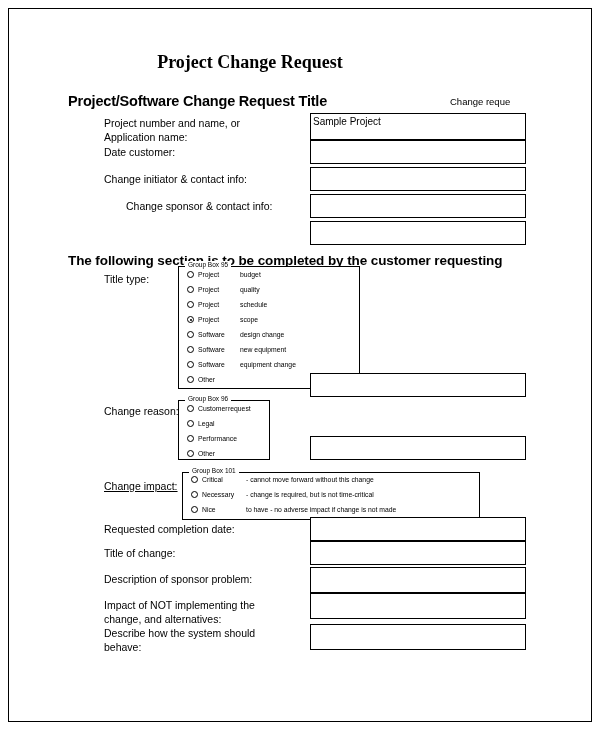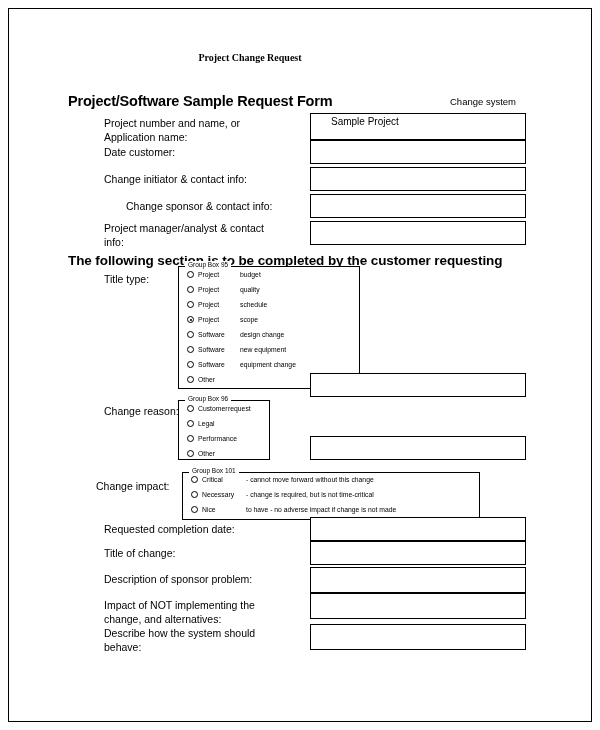--- a/index.html
+++ b/index.html
@@ -28,21 +28,21 @@
     box-sizing: border-box;
   }
   .doc-title {
     position: absolute;
     left: 0;
     top: 52px;
     width: 500px;
     text-align: center;
     font-family: "Liberation Serif", serif;
     font-weight: bold;
-    font-size: 10px;
+    font-size: 18px;
   }
   .form-heading {
     position: absolute;
     left: 68px;
     top: 93px;
     font-family: "Liberation Sans", sans-serif;
     font-weight: bold;
     font-size: 14.5px;
     letter-spacing: -0.2px;
   }
@@ -75,21 +75,21 @@
     line-height: 14px;
     color: #000;
   }
   .field-box {
     position: absolute;
     border: 1px solid #000;
     box-sizing: border-box;
     background: #fff;
     font-family: "Liberation Sans", sans-serif;
     font-size: 10px;
-    padding: 2px 20px;
+    padding: 2px 2px;
     color: #000;
   }
   .group-box {
     position: absolute;
     border: 1px solid #000;
     box-sizing: border-box;
     background: #fff;
   }
   .group-legend {
     position: absolute;
@@ -142,30 +142,28 @@
   }
 </style>
 </head>
 <body>
 
 <div class="page">
   <div class="doc-border"></div>
 
   <div class="doc-title">Project Change Request</div>
 
-  <div class="form-heading">Project/Software Sample Request Form</div>
-  <div class="form-heading-right">Change system</div>
+  <div class="form-heading">Project/Software Change Request Title</div>
+  <div class="form-heading-right">Change reque</div>
 
   <div class="label" style="left:104px; top:116px; width:200px; white-space:pre-line;">Project number and name, or
 Application name:</div>
   <div class="label" style="left:104px; top:145px; width:200px;">Date customer:</div>
   <div class="label" style="left:104px; top:172px; width:220px;">Change initiator &amp; contact info:</div>
   <div class="label" style="left:104px; top:199px; width:220px;margin-left:22px;">Change sponsor &amp; contact info:</div>
-  <div class="label" style="left:104px; top:221px; width:205px; white-space:pre-line;">Project manager/analyst &amp; contact
-info:</div>
 
   <div class="field-box" style="left:310px; top:113px; width:216px; height:27px;">Sample Project</div>
   <div class="field-box" style="left:310px; top:140px; width:216px; height:24px;"></div>
   <div class="field-box" style="left:310px; top:167px; width:216px; height:24px;"></div>
   <div class="field-box" style="left:310px; top:194px; width:216px; height:24px;"></div>
   <div class="field-box" style="left:310px; top:221px; width:216px; height:24px;"></div>
 
   <div class="section-heading">The following section is to be completed by the customer requesting</div>
 
   <div class="label" style="left:104px; top:272px;">Title type:</div>
@@ -235,21 +233,21 @@
       <span class="radio-b"></span>
     </div>
     <div class="radio-row" style="top:49px;">
       <span class="radio-dot"></span>
       <span class="radio-a" style="min-width:30px;">Other</span>
       <span class="radio-b"></span>
     </div>
   </div>
   <div class="field-box" style="left:310px; top:436px; width:216px; height:24px;"></div>
 
-  <div class="label" style="left:96px; top:479px;">Change impact:</div>
+  <div class="label" style="left:104px; top:479px;text-decoration:underline;">Change impact:</div>
   <div class="group-box" style="left:182px; top:472px; width:298px; height:48px;">
     <span class="group-legend">Group       Box 101</span>
 
     <div class="radio-row" style="top:3px;">
       <span class="radio-dot"></span>
       <span class="radio-a" style="min-width:44px;">Critical</span>
       <span class="radio-b">- cannot move forward without this change</span>
     </div>
     <div class="radio-row" style="top:18px;">
       <span class="radio-dot"></span>

